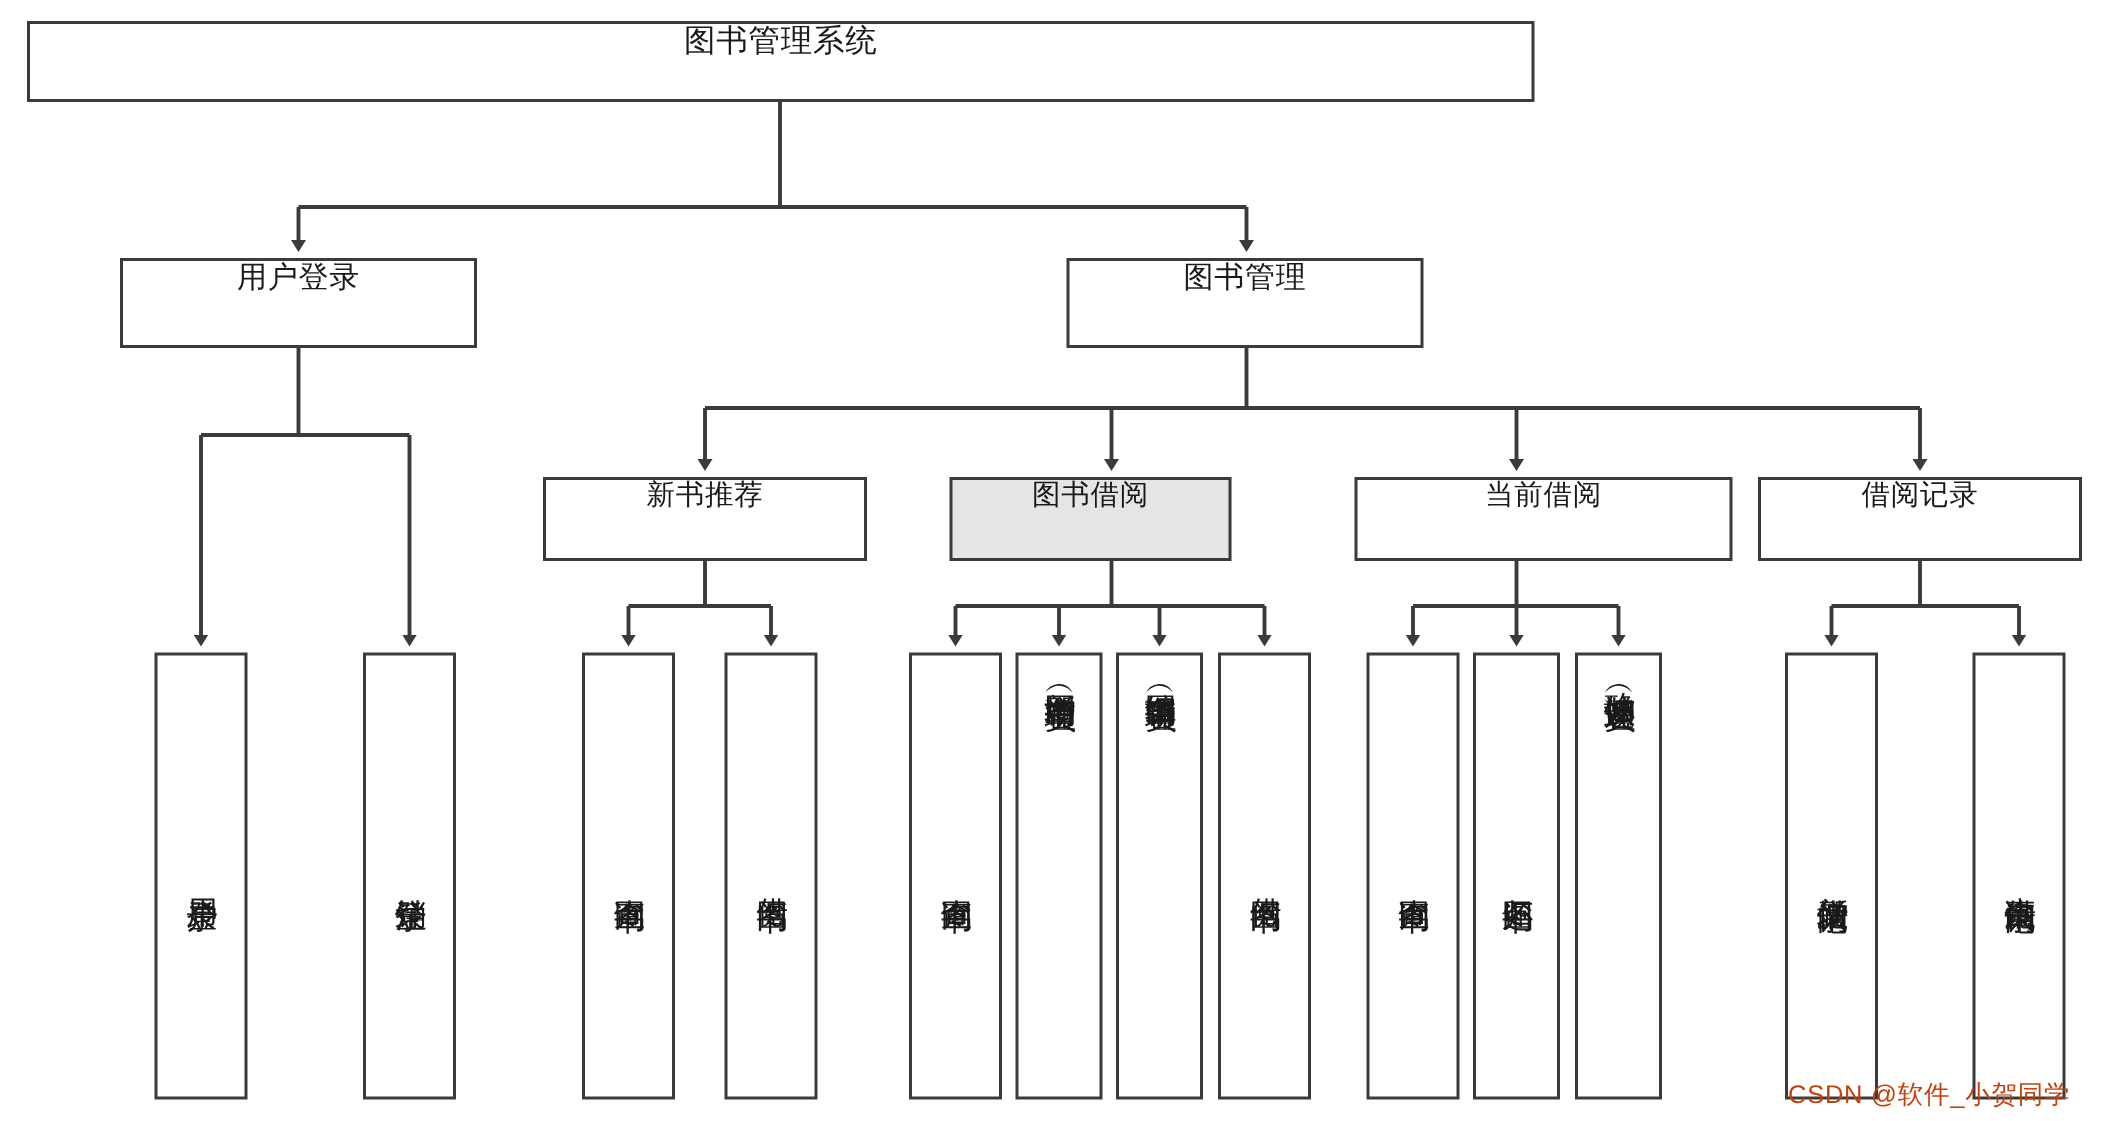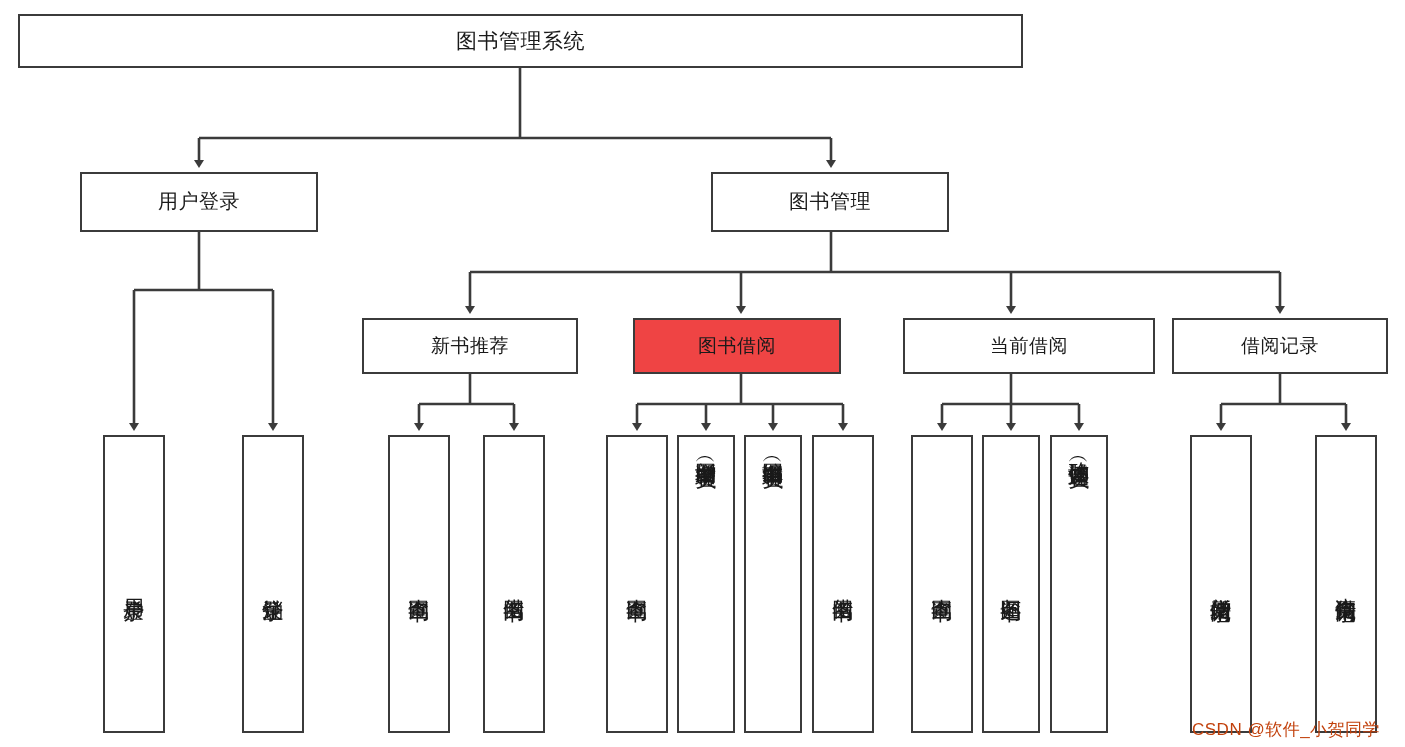--- a/index.html
+++ b/index.html
@@ -24,21 +24,20 @@
     width: 1405px;
     height: 747px;
     pointer-events: none;
   }
   .node {
     position: absolute;
     box-sizing: border-box;
     border: 2px solid #3b3b3b;
     background: #ffffff;
     display: flex;
-    align-items: center;
     justify-content: center;
     color: #1a1a1a;
     z-index: 2;
   }
   .node .label {
     text-align: center;
     line-height: 1.18;
     letter-spacing: 0.5px;
   }
   .node.root .label { font-size: 21px; }
@@ -131,21 +130,21 @@
   <div class="node lvl2" style="left: 80px; top: 172px; width: 238px; height: 60px; border-color: rgb(59, 59, 59); background: rgb(255, 255, 255); color: rgb(26, 26, 26);">
     <span class="label">用户登录</span>
   </div>
   <div class="node lvl2" style="left: 711px; top: 172px; width: 238px; height: 60px; border-color: rgb(59, 59, 59); background: rgb(255, 255, 255); color: rgb(26, 26, 26);">
     <span class="label">图书管理</span>
   </div>
 
   <div class="node lvl3" style="left: 362px; top: 318px; width: 216px; height: 56px; border-color: rgb(59, 59, 59); background: rgb(255, 255, 255); color: rgb(26, 26, 26);">
     <span class="label">新书推荐</span>
   </div>
-  <div class="node lvl3" style="left: 633px; top: 318px; width: 208px; height: 56px; border-color: rgb(59, 59, 59); background: #ef4444; color: rgb(26, 26, 26);">
+  <div class="node lvl3" style="left: 633px; top: 318px; width: 188px; height: 56px; border-color: rgb(59, 59, 59); background: #e5e5e5; color: rgb(26, 26, 26);">
     <span class="label">图书借阅</span>
   </div>
   <div class="node lvl3" style="left: 903px; top: 318px; width: 252px; height: 56px; border-color: rgb(59, 59, 59); background: rgb(255, 255, 255); color: rgb(26, 26, 26);">
     <span class="label">当前借阅</span>
   </div>
   <div class="node lvl3" style="left: 1172px; top: 318px; width: 216px; height: 56px; border-color: rgb(59, 59, 59); background: rgb(255, 255, 255); color: rgb(26, 26, 26);">
     <span class="label">借阅记录</span>
   </div>
 
   <div class="node leaf mid" style="left: 103px; top: 435px; width: 62px; height: 298px; border-color: rgb(59, 59, 59); background: rgb(255, 255, 255); color: rgb(26, 26, 26);">

